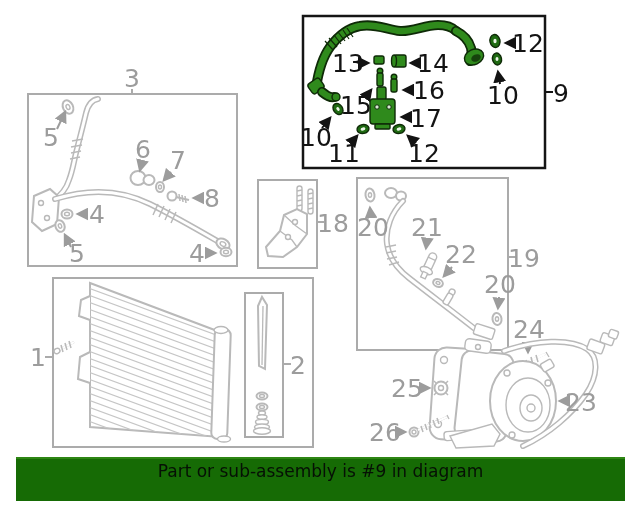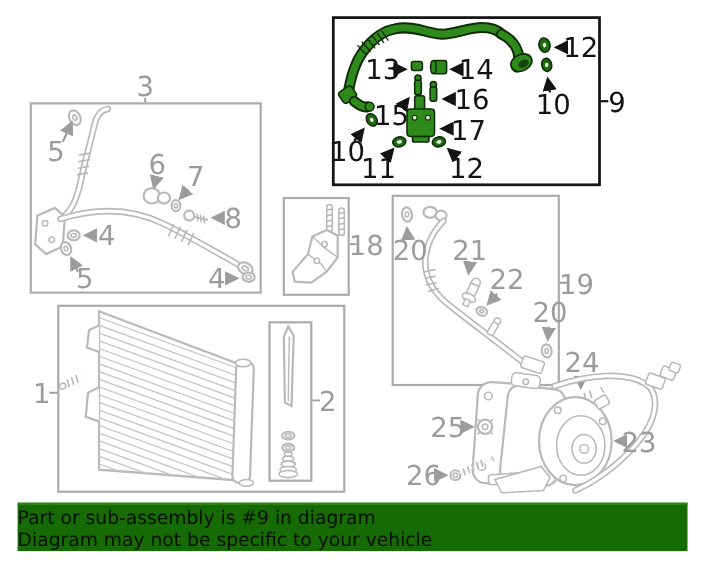--- a/index.html
+++ b/index.html
@@ -27,21 +27,21 @@
   .tg{font-size:25px;fill:#9c9c9c;text-anchor:middle;}
   .tb{font-size:25px;fill:#131313;text-anchor:middle;}
   .al{stroke:#9c9c9c;stroke-width:2;fill:none;}
   .ab{stroke:#131313;stroke-width:2;fill:none;}
   .tickg{stroke:#9c9c9c;stroke-width:1.7;}
   .tickb{stroke:#131313;stroke-width:2;}
   .rib{stroke:#b9b9b9;stroke-width:1.5;}
   
   #banner{position:absolute;left:16px;top:457px;width:609px;height:44px;
           background:#166b05;border-top:2px solid #2e8613;color:#061005;
-          font-size:17px;line-height:20px;padding-top:2px;
+          text-align:center;font-size:17px;line-height:20px;padding-top:2px;
           box-sizing:border-box;}
 </style>
 </head>
 <body>
 
 <div id="stage">
 <svg width="640" height="455" viewBox="0 0 640 455">
 
   <g>
     <rect class="boxg" x="28" y="94" width="209" height="172"></rect>
@@ -375,15 +375,14 @@
       <path d="M0,0 L10,5 L0,10 z" fill="#9c9c9c"></path>
     </marker>
     <marker id="ab" viewBox="0 0 10 10" refX="8" refY="5" markerWidth="6.5" markerHeight="6.5" orient="auto-start-reverse">
       <path d="M0,0 L10,5 L0,10 z" fill="#131313"></path>
     </marker>
   </defs>
 </svg>
 
   <div id="banner">
     <div>Part or sub-assembly is #9 in diagram</div>
-    <div>Diagram may not be specific to your vehicle</div>
   </div>
 </div>
 
 </body></html>

